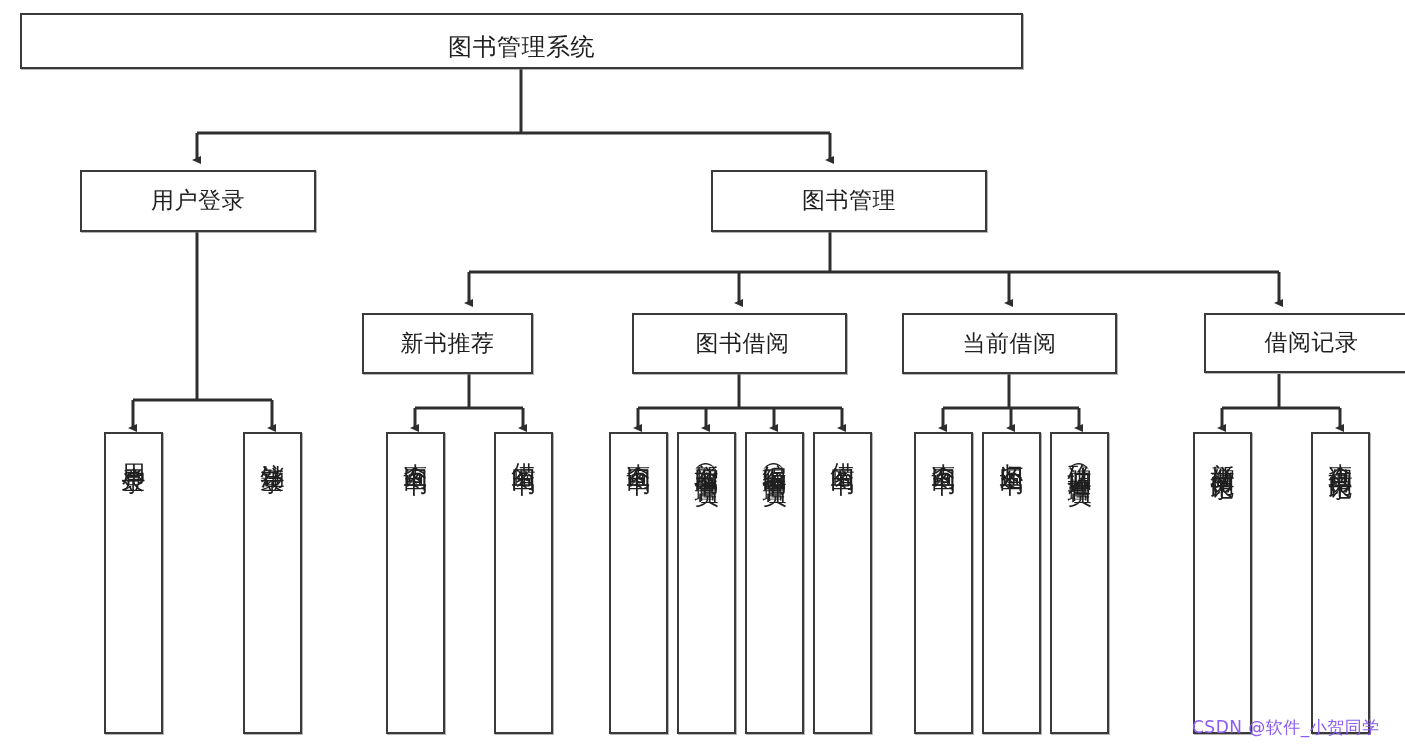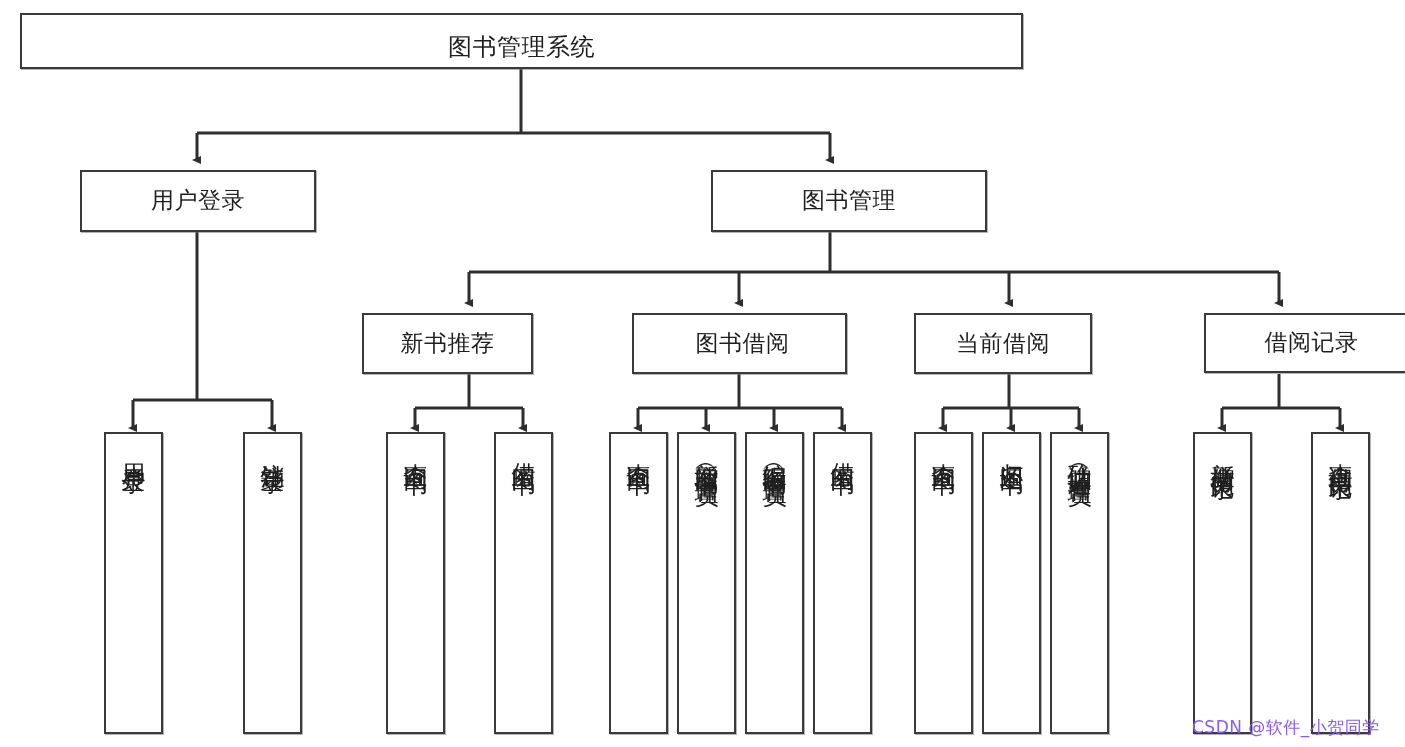--- a/index.html
+++ b/index.html
@@ -138,21 +138,21 @@
   </div>
 
   <div class="node h" style="left:362px; top:313px; width:171px; height:61px;">
     <span class="lbl">新书推荐</span>
   </div>
 
   <div class="node h" style="left:632px; top:313px; width:215px; height:61px;padding-left:6px;">
     <span class="lbl">图书借阅</span>
   </div>
 
-  <div class="node h" style="left:902px; top:313px; width:178px; height:61px;margin-left:12px;">
+  <div class="node h" style="left:902px; top:313px; width:215px; height:61px;">
     <span class="lbl">当前借阅</span>
   </div>
 
   <div class="node h" style="left:1204px; top:313px; width:215px; height:60px;">
     <span class="lbl">借阅记录</span>
   </div>
 
   <div class="node v" style="left:104px; top:432px; width:59px; height:302px;">
     <span class="lbl">用户登录</span>
   </div>

